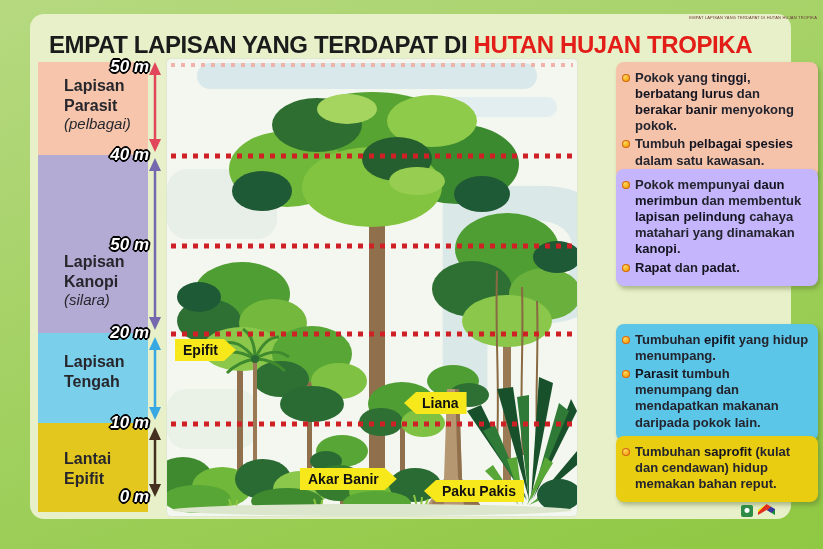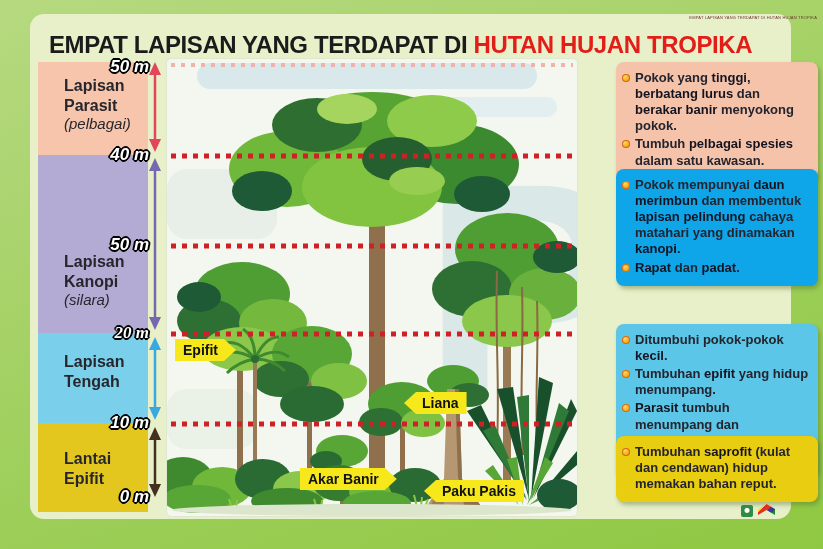--- a/index.html
+++ b/index.html
@@ -96,21 +96,21 @@
     <span>Tengah</span>
   </div>
   <div class="layer-label" style="top:449px;">
     <span>Lantai</span><br>
     <span>Epifit</span>
   </div>
 
   <div class="mlabel" style="top:67px;">50 m</div>
   <div class="mlabel" style="top:155px;">40 m</div>
   <div class="mlabel" style="top:245px;">50 m</div>
-  <div class="mlabel" style="top:333px;font-family:Liberation Serif, serif;">20 m</div>
+  <div class="mlabel" style="top:333px;">20 m</div>
   <div class="mlabel" style="top:423px;">10 m</div>
   <div class="mlabel" style="top:497px;">0 m</div>
 
   <div class="illus">
     <svg width="410" height="457" viewBox="0 0 410 457">
 
       <g>
         <rect x="30" y="4" width="340" height="26" rx="13" fill="#cfe3ea" opacity="0.75"></rect>
         <rect x="240" y="38" width="150" height="20" rx="10" fill="#d6e7ee" opacity="0.6"></rect>
         <rect x="0" y="110" width="110" height="70" rx="20" fill="#dfeae2" opacity="0.6"></rect>
@@ -292,38 +292,34 @@
         <li>
           <span class="dot"></span>
           <span class="txt">Pokok yang <b>tinggi</b>, <b>berbatang lurus</b> dan <b>berakar banir</b> menyokong pokok.</span>
         </li>
         <li>
           <span class="dot"></span>
           <span class="txt">Tumbuh <b>pelbagai spesies</b> dalam satu kawasan.</span>
         </li>
       </ul>
   </div>
-  <div class="ibox" style="top: 169px; background-color: #0ea5e9;">
+  <div class="ibox" style="top: 169px; background-color: #c4b5fd;">
     <ul>
         <li>
           <span class="dot"></span>
           <span class="txt">Pokok mempunyai <b>daun merimbun</b> dan membentuk <b>lapisan pelindung</b> cahaya matahari yang dinamakan <b>kanopi</b>.</span>
         </li>
         <li>
           <span class="dot"></span>
           <span class="txt"><b>Rapat</b> dan <b>padat</b>.</span>
         </li>
       </ul>
   </div>
   <div class="ibox" style="top: 324px; background-color: rgb(91, 198, 231);">
     <ul>
-        <li>
-          <span class="dot"></span>
-          <span class="txt">Ditumbuhi pokok-pokok <b>kecil</b>.</span>
-        </li>
         <li>
           <span class="dot"></span>
           <span class="txt">Tumbuhan <b>epifit</b> yang hidup menumpang.</span>
         </li>
         <li>
           <span class="dot"></span>
           <span class="txt"><b>Parasit</b> tumbuh menumpang dan mendapatkan makanan daripada pokok lain.</span>
         </li>
       </ul>
   </div>

